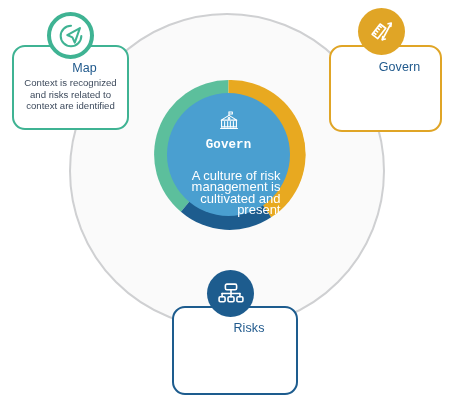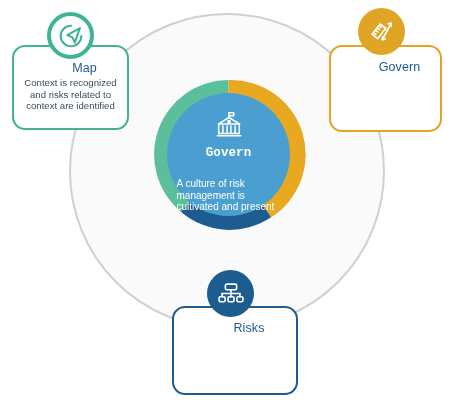--- a/index.html
+++ b/index.html
@@ -68,23 +68,23 @@
   .govern-title {
     color: #ffffff;
     font-weight: bold;
     font-size: 12.5px;
     line-height: 14px;
     letter-spacing: .1px;
     font-family: Liberation Mono, monospace;
   }
   .govern-desc {
     color: #ffffff;
-    font-size: 10px;
+    font-size: 13px;
     line-height: 11.6px;
-    text-align: left;
+    text-align: right;
     margin-top: 18px;
     width: 104px;
   }
 
   
   .card {
     position: absolute;
     background: #ffffff;
     border-radius: 13px;
     box-sizing: border-box;

